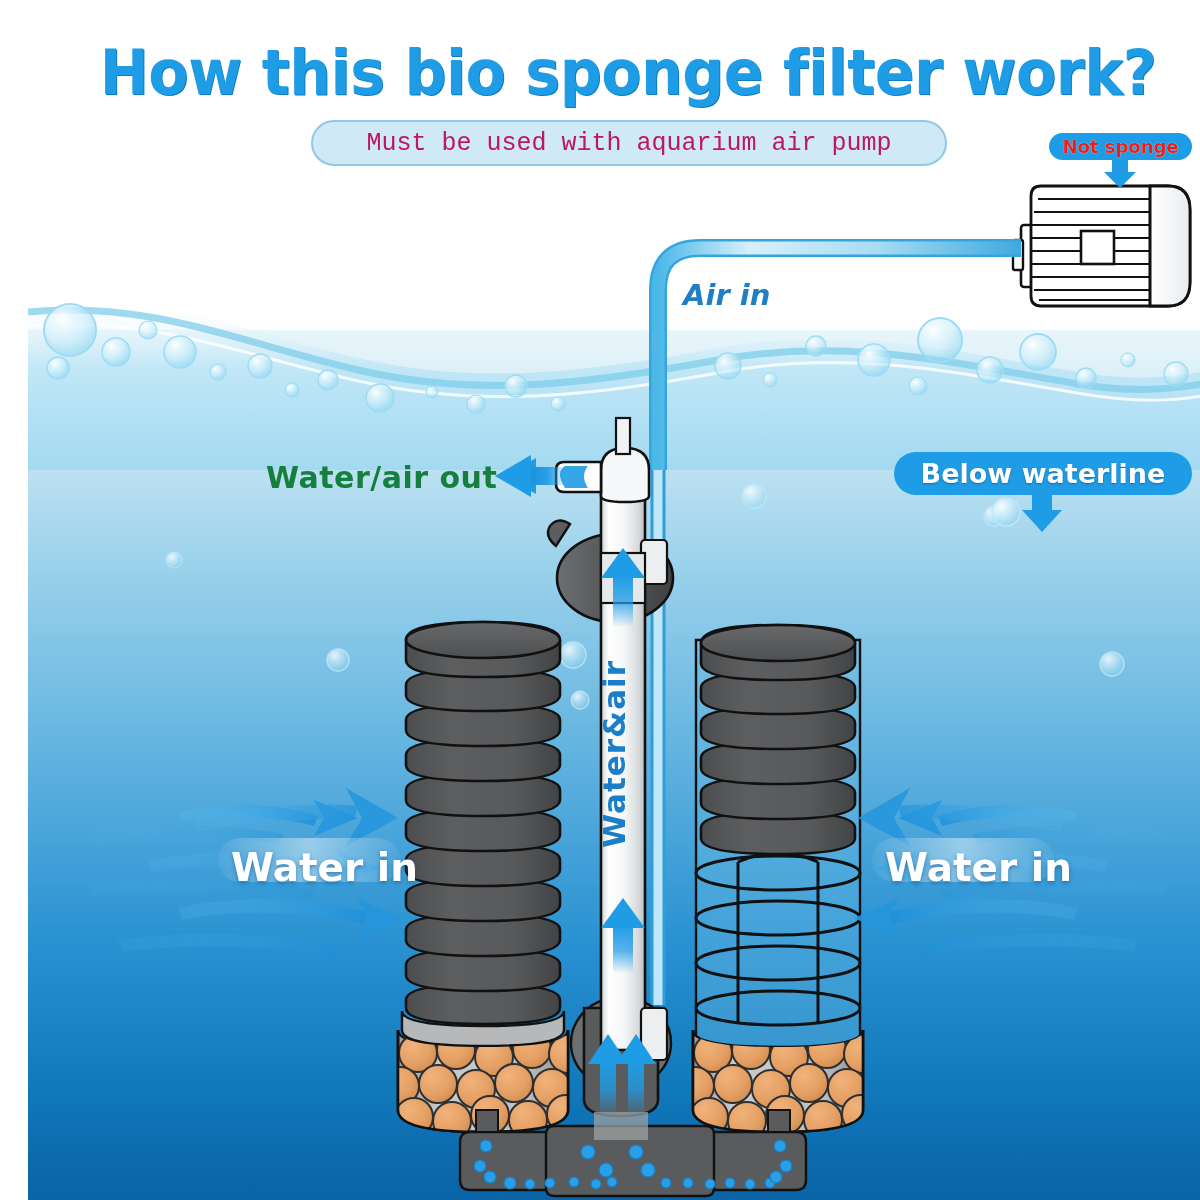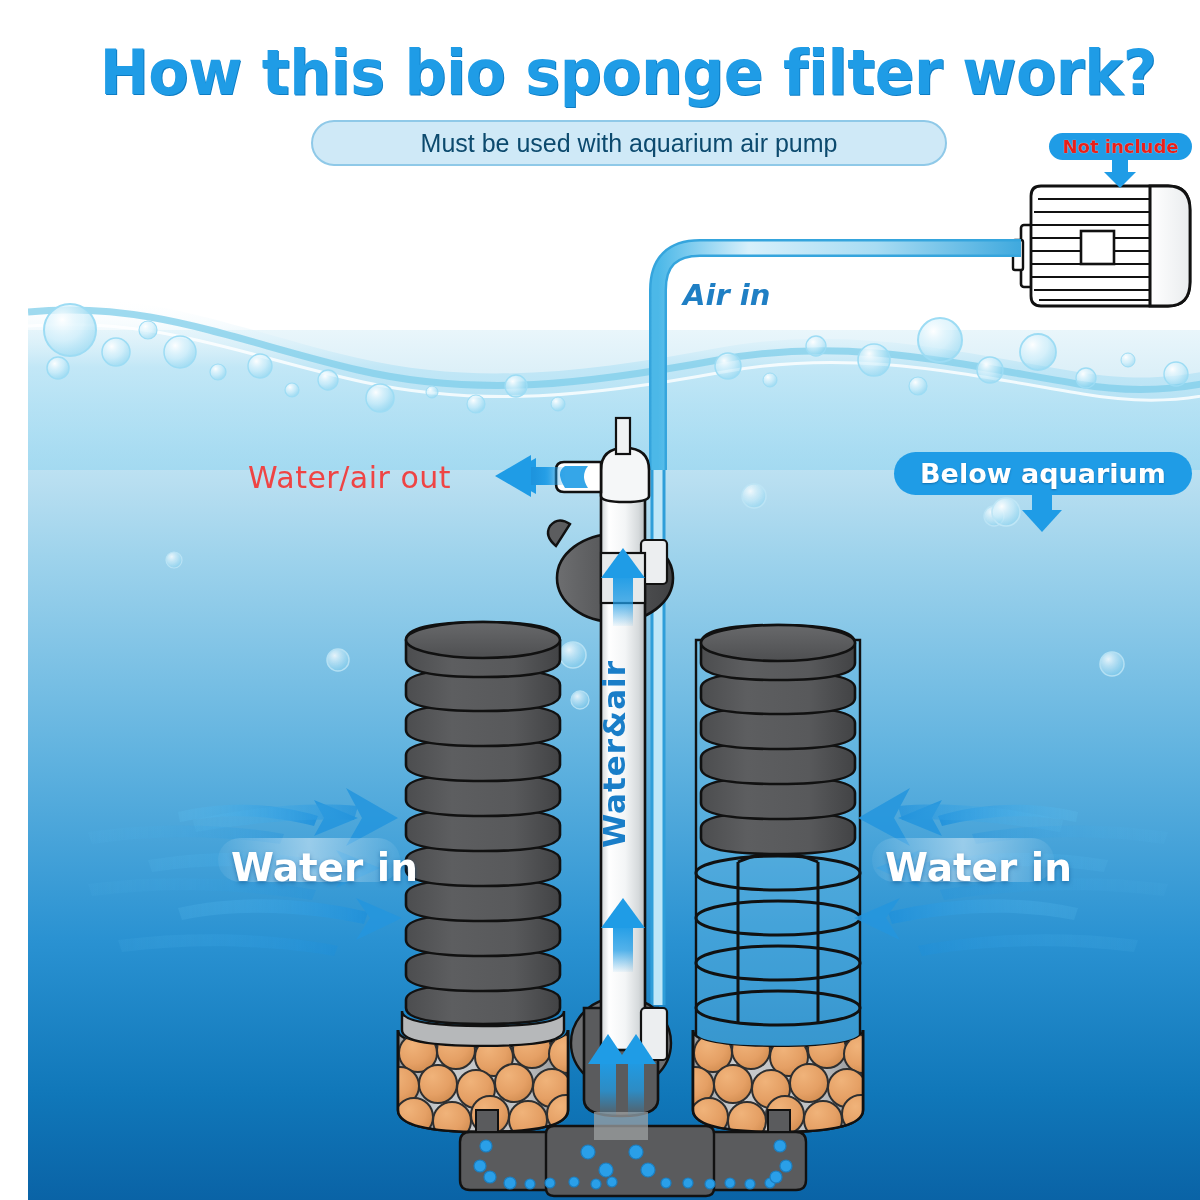--- a/index.html
+++ b/index.html
@@ -25,22 +25,22 @@
     font-family:"DejaVu Sans", sans-serif;
     transform:scaleX(0.93);
     text-shadow:1px 1px 0 #0d7cc4;
     white-space:nowrap;
   }
   .subtitle-pill{
     position:absolute;left:283px;top:120px;width:636px;height:46px;
     border-radius:24px;background:#cfe9f7;border:2px solid #8fc9e8;
     box-sizing:border-box;
     display:flex;align-items:center;justify-content:center;
-    font-size:25px;color:#0c4a6e;
-    font-family:Liberation Sans, sans-serif;
+    font-size:25px;color:#be185d;
+    font-family:Liberation Mono, monospace;
   }
 
   
   .badge-notinc{
     position:absolute;left:1021px;top:133px;width:143px;height:27px;
     background:#1f9ce6;border-radius:14px;
     display:flex;align-items:center;justify-content:center;
     font-size:18px;font-weight:bold;color:#e8201b;
     font-family:"DejaVu Sans", sans-serif;
     text-shadow:0 0 1px #ffffff;
@@ -56,22 +56,22 @@
 
   
   .lbl-airin{
     position:absolute;left:655px;top:278px;
     font-size:29px;font-weight:bold;color:#1f7fc4;
     font-family:"DejaVu Sans", sans-serif;
     text-shadow:1px 1px 0 rgba(255,255,255,.7);
     font-style:italic;
   }
   .lbl-wout{
-    position:absolute;left:220px;top:460px;
-    font-size:30px;font-weight:normal;color:#ef4444;
+    position:absolute;left:238px;top:460px;
+    font-size:30px;font-weight:bold;color:#15803d;
     font-family:"DejaVu Sans", sans-serif;
     letter-spacing:0.5px;
   }
   .lbl-wateair{
     position:absolute;left:568px;top:660px;
     width:250px;
     transform-origin:0 0;
     transform:rotate(-90deg) translate(-250px,0);
     text-align:right;
     font-size:31px;font-weight:bold;color:#1a7ec8;
@@ -499,25 +499,25 @@
     </g>
   </svg>
 
   <div class="title">How this bio sponge filter work?</div>
 
   <div class="subtitle-pill">
     <span>Must be used with aquarium air pump</span>
   </div>
 
   <div class="badge-notinc">
-    <span>Not include</span>
+    <span>Not sponge</span>
   </div>
 
   <div class="badge-below">
-    <span>Below aquarium</span>
+    <span>Below waterline</span>
   </div>
 
   <div class="lbl-airin">Air in</div>
   <div class="lbl-wout">Water/air out</div>
   <div class="lbl-wateair">Water&amp;air</div>
   <div class="lbl-win left">Water in</div>
   <div class="lbl-win right">Water in</div>
 
 </div>
 

